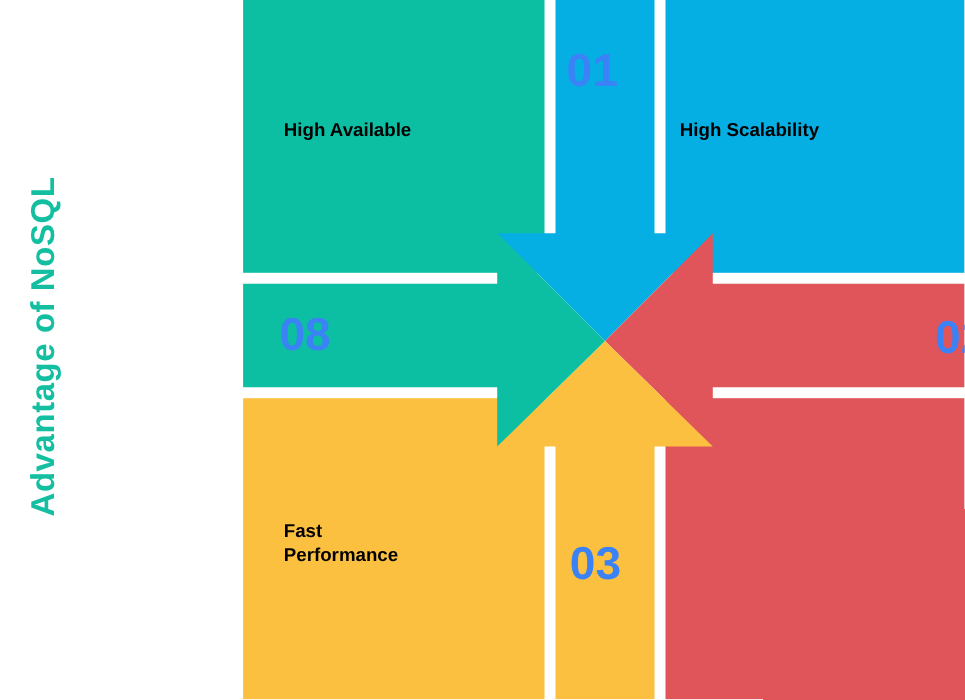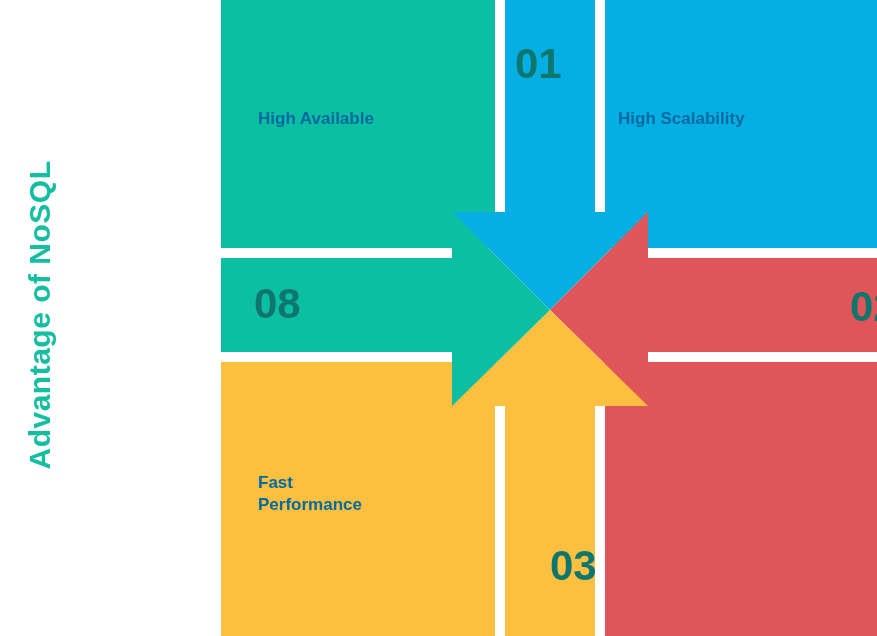--- a/index.html
+++ b/index.html
@@ -16,35 +16,35 @@
     transform-origin:center center;
     font-size:30px;
     font-weight:bold;
     letter-spacing:0.5px;
     color:#13BFA0;
     white-space:nowrap;
     font-family:"Liberation Sans",sans-serif;
   }
   .lbl{
     position:absolute;
-    color:#0369a1;
+    color:#000000;
     font-weight:bold;
     font-family:"Liberation Sans",sans-serif;
     white-space:pre-line;
     line-height:1.28;
   }
   .lbl-title{font-size:17px;}
-  .num{font-size:42px;font-weight:bold;color:#0f766e;position:absolute;font-family:"Liberation Sans",sans-serif;}
+  .num{font-size:42px;font-weight:bold;color:#3b82f6;position:absolute;font-family:"Liberation Sans",sans-serif;}
   #lbl-high-available{left:258px;top:108px;}
   #lbl-high-scalability{left:618px;top:108px;}
   #lbl-fast-performance{left:258px;top:472px;}
   #lbl-big-data{left:650px;top:472px;}
   #num-01{left:515px;top:40px;}
   #num-02{left:831px;top:283px;margin-left:19px;}
-  #num-03{left:518px;top:542px;margin-left:32px;}
+  #num-03{left:518px;top:488px;}
   #num-04{left:254px;top:280px;}
 </style>
 </head>
 <body>
 
 <div id="stage">
 
   <div class="side-title">Advantage of NoSQL</div>
 
   <svg id="diagram" viewBox="0 0 877 636">

